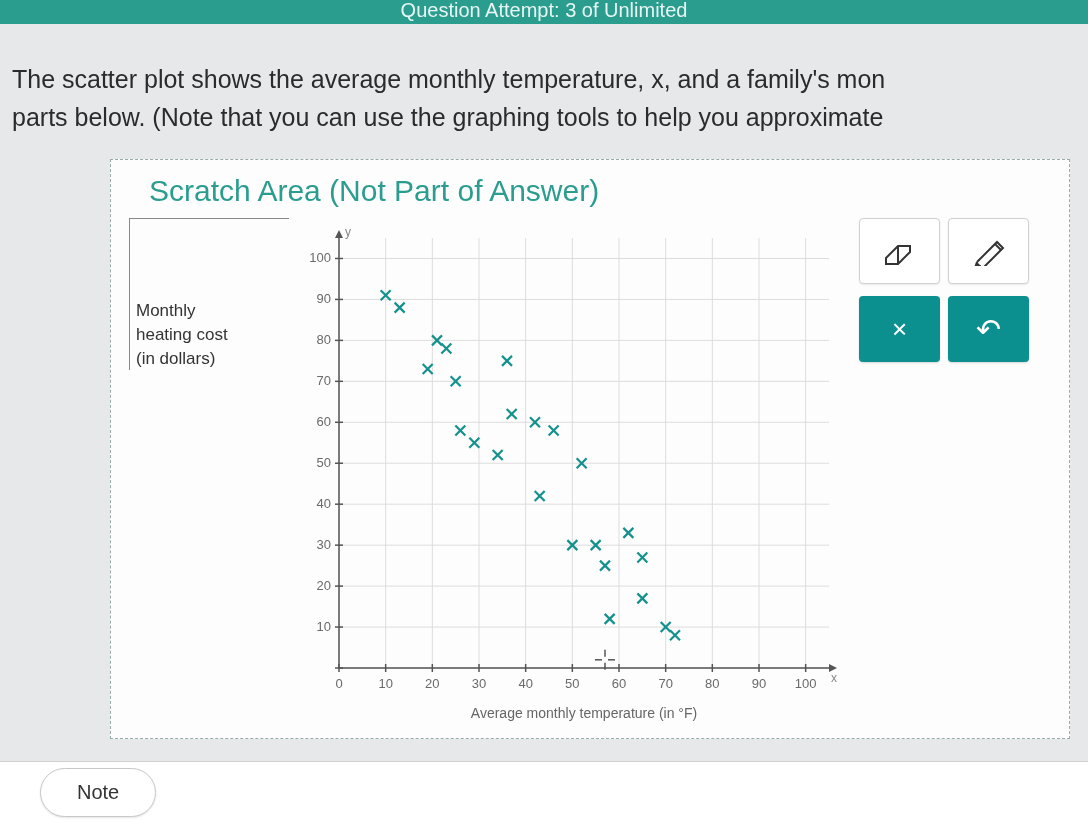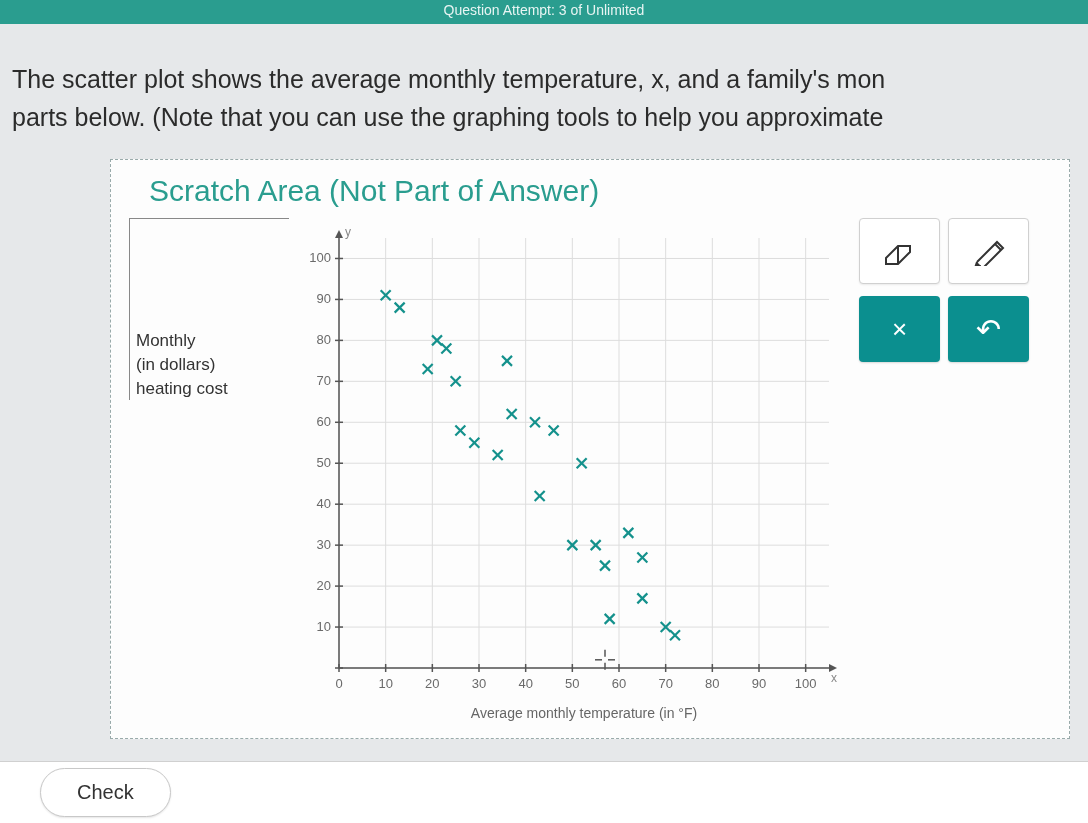--- a/index.html
+++ b/index.html
@@ -1,23 +1,23 @@
 <!DOCTYPE html>
 <html><head>
 <meta charset="utf-8">
 <style>
   * { box-sizing: border-box; margin: 0; padding: 0; }
   html, body { width: 1088px; height: 823px; overflow: hidden; font-family: Arial, Helvetica, sans-serif; background: #e6e8ea; }
-  .top-bar { background: #2a9d8f; color: #e8f5f3; height: 24px; text-align: center; font-size: 14px; line-height: 20px; font-weight: 500; }
+  .top-bar { background: #2a9d8f; color: #e8f5f3; height: 24px; text-align: center; font-size: 20px; line-height: 20px; font-weight: 500; }
   .question-text { padding: 6px 12px 14px 12px; font-size: 25px; color: #2b2b2b; line-height: 1.5; margin-top: 31px; }
   .content-area { margin: 9px 0 0 110px; }
   .scratch-box { border: 1px dashed #9aa; background: #fdfdfd; width: 960px; padding: 14px 18px 0 18px; }
   .scratch-title { color: #2a9d8f; font-size: 30px; font-weight: 400; margin-bottom: 10px; padding-left: 20px; }
   .plot-row { display: flex; align-items: flex-start; }
-  .y-label-col { width: 160px; border-left:1px solid #888; border-top:1px solid #888; padding-top: 110px; font-size: 17px; color: #333; line-height: 1.4; }
+  .y-label-col { width: 160px; border-left:1px solid #888; border-top:1px solid #888; padding-top: 80px; font-size: 17px; color: #333; line-height: 1.4; }
   .y-label-col div { padding-left: 6px; }
   .plot-col { position: relative; }
   .tool-col { width: 180px; padding-left: 10px; }
   .tool-row { display:flex; gap:8px; margin-bottom:12px; }
   .tool-btn { width: 82px; height: 66px; background: #fff; border: 1px solid #d0d0d0; border-radius: 4px; display:flex; align-items:center; justify-content:center; box-shadow: 0 1px 2px rgba(0,0,0,.08); }
   .teal-btn { width: 82px; height: 66px; background: #0b8f8f; border-radius: 4px; display:flex; align-items:center; justify-content:center; color:#fff; font-size:26px; box-shadow: 0 1px 2px rgba(0,0,0,.15); }
   .bottom-bar { position:absolute; bottom:0; left:0; right:0; height:62px; background:#fff; border-top:1px solid #d0d0d0; display:flex; align-items:center; padding-left:40px; }
   .check-btn { background:#fff; border:1px solid #c8c8c8; border-radius:26px; padding:12px 36px; font-size:20px; color:#333; box-shadow:0 1px 2px rgba(0,0,0,.1); cursor:pointer; }
   svg { display:block; }
   .grid-line { stroke:#ddd; stroke-width:1; }
@@ -40,22 +40,22 @@
   <div>The scatter plot shows the average monthly temperature, x, and a family's mon</div>
   <div>parts below. (Note that you can use the graphing tools to help you approximate</div>
 </div>
 
 <div class="content-area">
   <div class="scratch-box">
     <div class="scratch-title">Scratch Area (Not Part of Answer)</div>
     <div class="plot-row">
       <div class="y-label-col">
         <div>Monthly</div>
+        <div>heating cost</div>
         <div>(in dollars)</div>
-        <div>heating cost</div>
       </div>
       <div class="plot-col">
         <svg id="chart-svg" width="560" height="520">
             <line x1="50" y1="450" x2="50" y2="20" class="grid-line"></line>
             <line x1="96.66666666666666" y1="450" x2="96.66666666666666" y2="20" class="grid-line"></line>
             <line x1="143.33333333333331" y1="450" x2="143.33333333333331" y2="20" class="grid-line"></line>
             <line x1="190" y1="450" x2="190" y2="20" class="grid-line"></line>
             <line x1="236.66666666666666" y1="450" x2="236.66666666666666" y2="20" class="grid-line"></line>
             <line x1="283.3333333333333" y1="450" x2="283.3333333333333" y2="20" class="grid-line"></line>
             <line x1="330" y1="450" x2="330" y2="20" class="grid-line"></line>
@@ -207,14 +207,14 @@
           <div class="teal-btn" style="font-size:30px;">
             <span>↶</span>
           </div>
         </div>
       </div>
     </div>
   </div>
 </div>
 
 <div class="bottom-bar">
-  <button class="check-btn">Check</button>
+  <button class="check-btn">Note</button>
 </div>
 
 </body></html>

